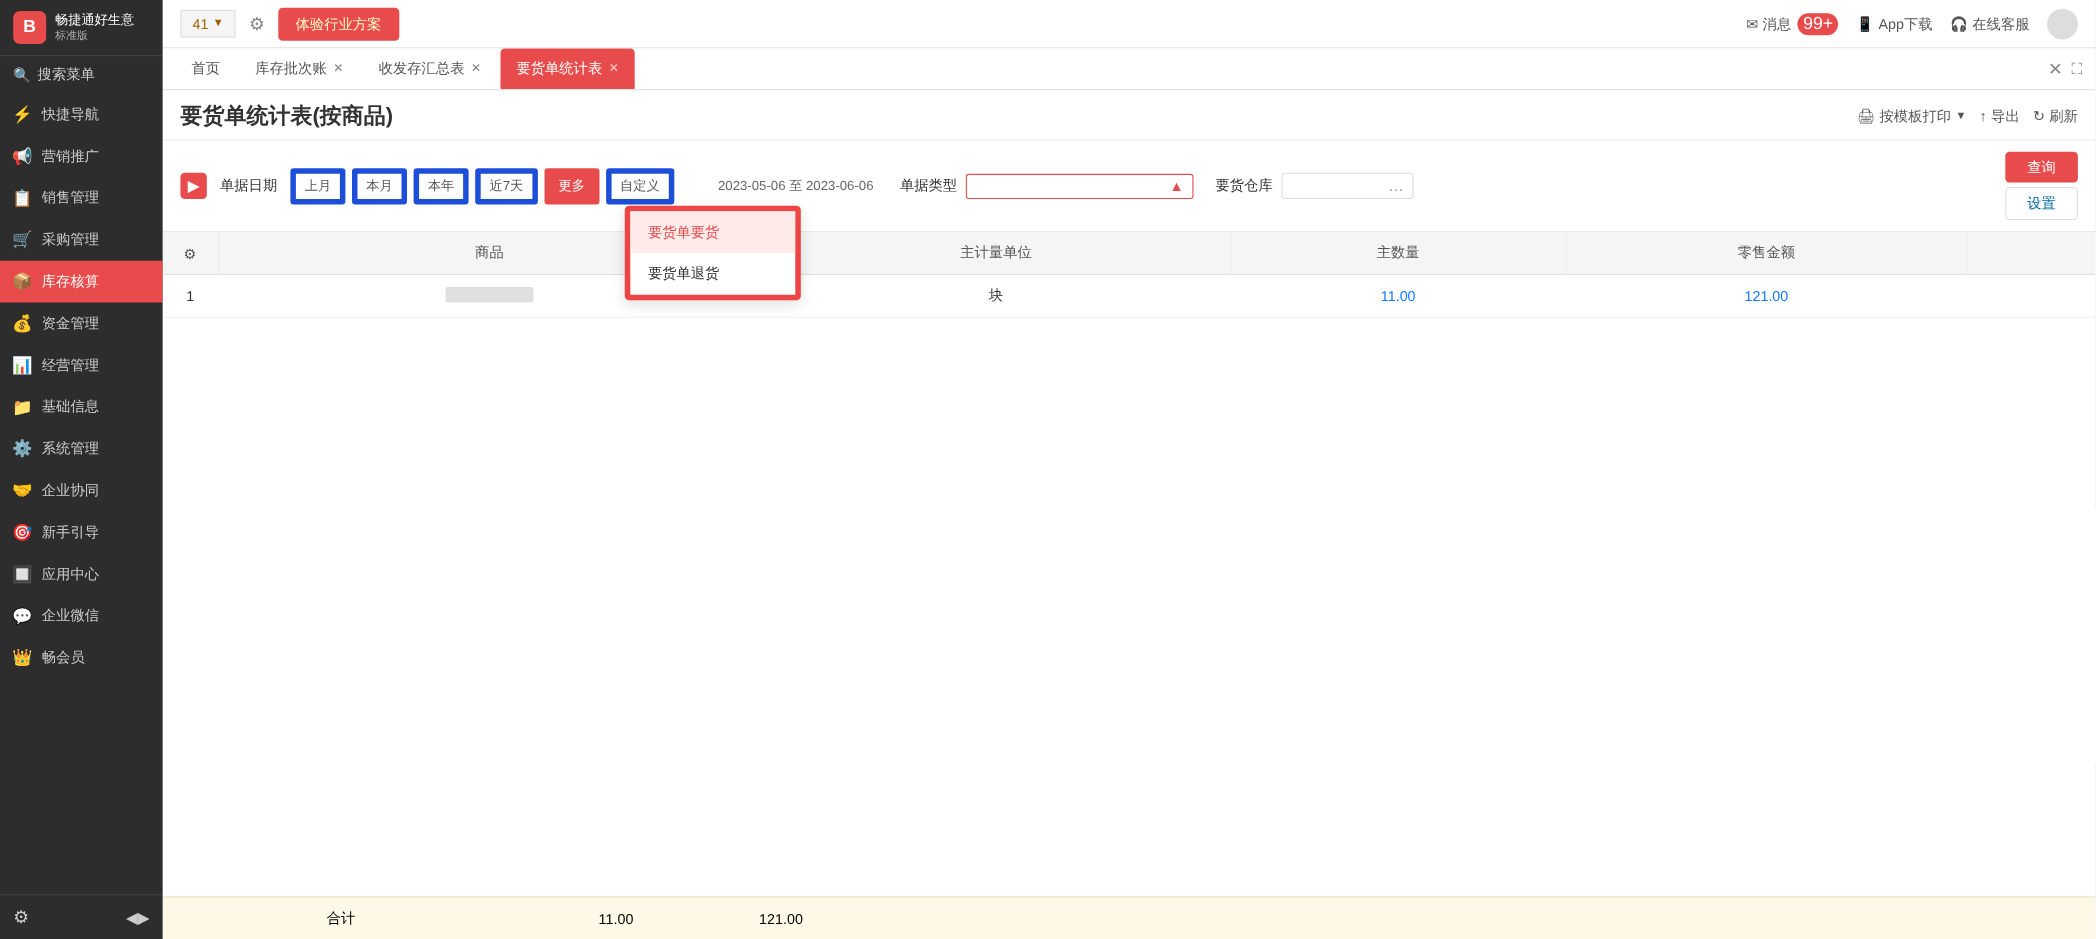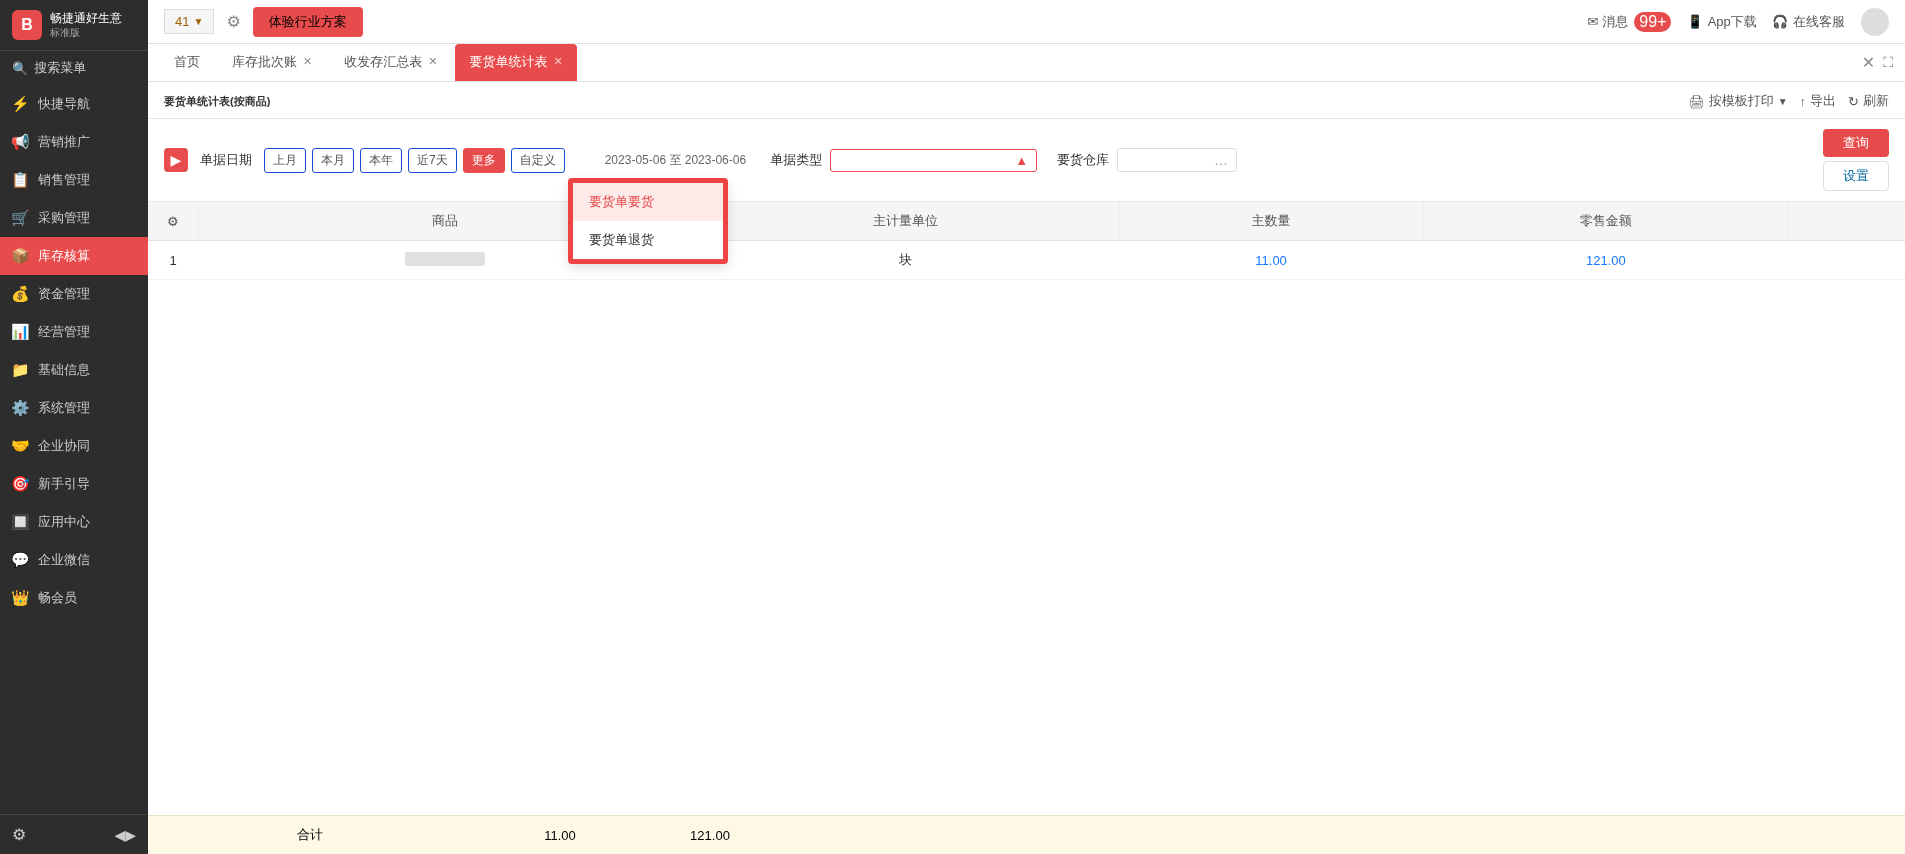--- a/index.html
+++ b/index.html
@@ -106,21 +106,21 @@
       background: #f5f5f5;
       border: 1px solid #ddd;
       border-radius: 0;
       padding: 4px 10px;
       cursor: pointer;
       font-size: 13px;
       color: #a16207;
     }
     .trial-btn {
       background: #e84b4b;
-      color: #000000;
+      color: #fef9c3;
       border: none;
       border-radius: 4px;
       padding: 6px 16px;
       cursor: pointer;
       font-size: 13px;
     }
     .header-right {
       display: flex;
       align-items: center;
       gap: 16px;
@@ -200,21 +200,21 @@
     .page-header {
       background: #fff;
       padding: 10px 16px 8px;
       display: flex;
       align-items: center;
       justify-content: space-between;
       border-bottom: 1px solid #e8e8e8;
       flex-shrink: 0;
     }
     .page-title {
-      font-size: 11px;
+      font-size: 20px;
       font-weight: bold;
       color: #333;
     }
     .page-actions {
       display: flex;
       align-items: center;
       gap: 12px;
     }
     .action-btn {
       display: flex;
@@ -255,21 +255,21 @@
       font-size: 13px;
       white-space: nowrap;
     }
     .filter-date-group {
       display: flex;
       align-items: center;
       gap: 6px;
     }
     .date-btn {
       padding: 3px 8px;
-      border: 1px solid #1d4ed8;
+      border: 5px solid #1d4ed8;
       border-radius: 3px;
       cursor: pointer;
       font-size: 12px;
       color: #555;
       background: #fff;
     }
     .date-btn.active-more {
       background: #e84b4b;
       color: #fff;
       border-color: #e84b4b;

